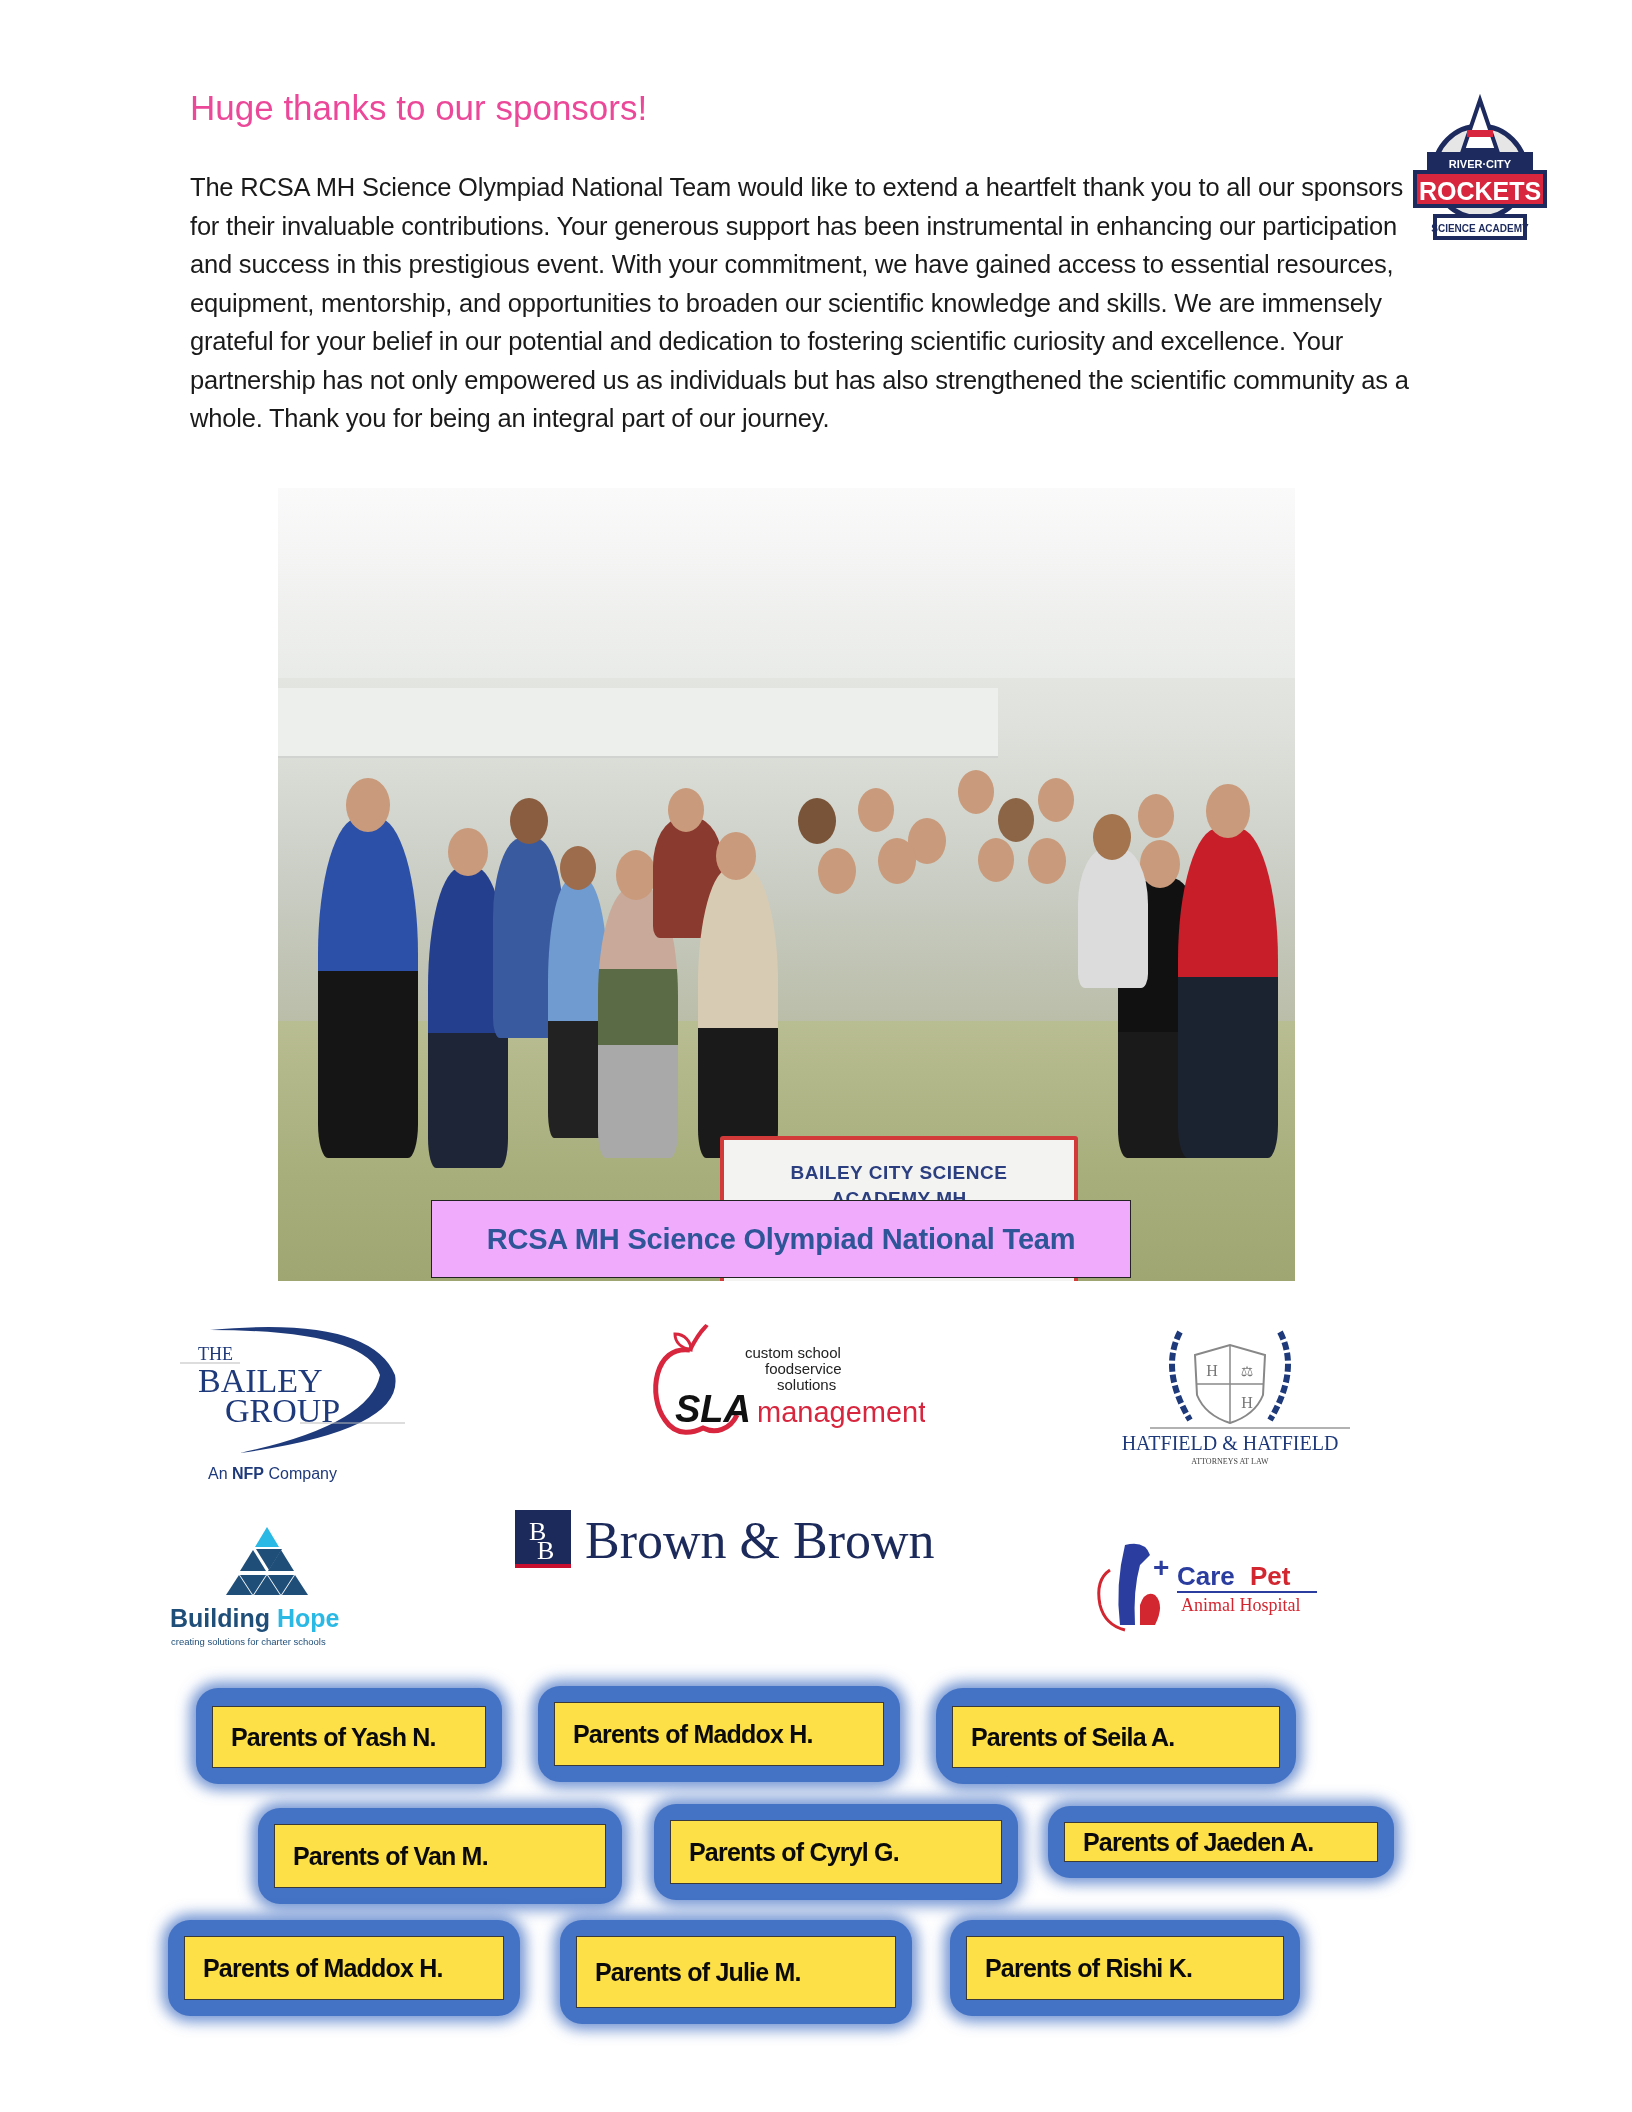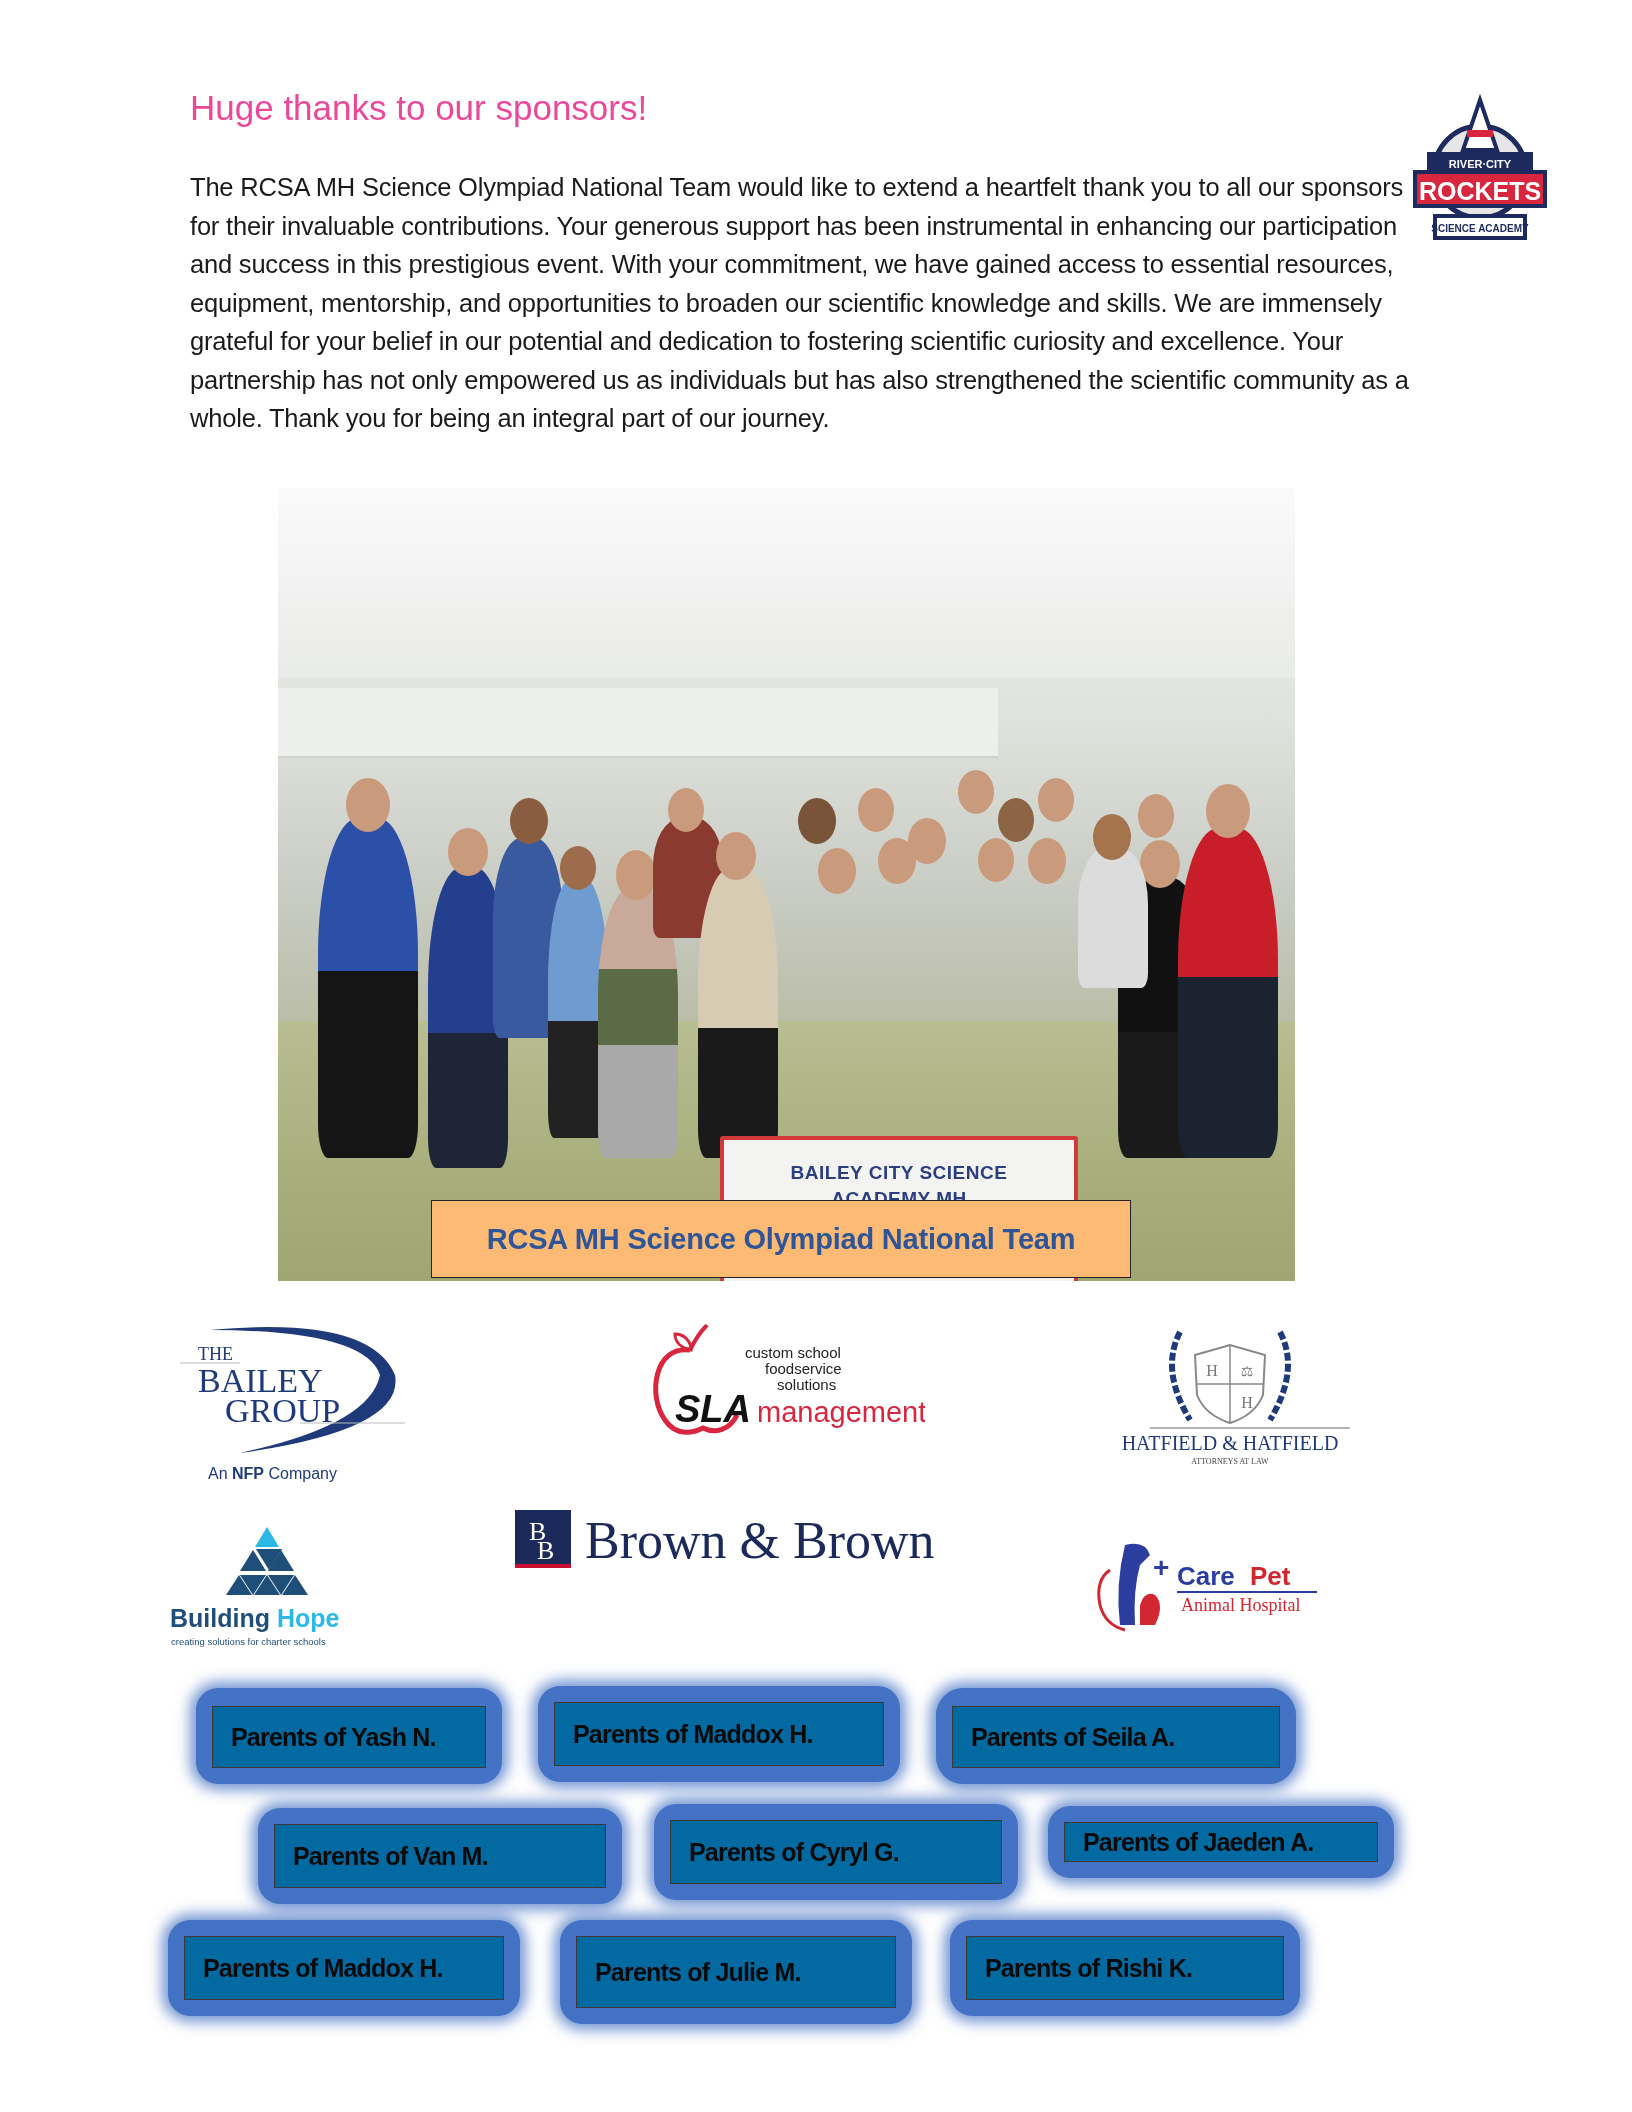--- a/index.html
+++ b/index.html
@@ -30,35 +30,35 @@
   
   .banner { position: absolute; left: 422px; top: 378px; width: 358px; height: 260px; background: #f3f3f1; border: 4px solid #d23a3a; border-radius: 3px; }
   .banner .b1 { position: absolute; left: 0; width: 100%; top: 22px; text-align: center; font-size: 19px; font-weight: bold; color: #2b3f80; letter-spacing: 0.5px; }
   .banner .b2 { position: absolute; left: 0; width: 100%; top: 48px; text-align: center; font-size: 19px; font-weight: bold; color: #2b3f80; letter-spacing: 0.5px; }
   .banner .b3 { position: absolute; left: 0; width: 100%; top: 80px; text-align: center; font-size: 14px; font-weight: bold; color: #c73838; letter-spacing: 0.3px; }
   .banner .b4 { position: absolute; left: 0; width: 100%; top: 108px; text-align: center; font-size: 8px; color: #c73838; font-weight: bold; }
   .banner .bline { position: absolute; top: 122px; height: 2px; background: #b84646; width: 120px; }
   .banner .bs { position: absolute; font-size: 9px; font-weight: bold; }
 
   
-  .caption { position: absolute; left: 431px; top: 1200px; width: 700px; height: 78px; background: #fdba74; border: 1.5px solid #222; display: flex; align-items: center; justify-content: center; }
+  .caption { position: absolute; left: 431px; top: 1200px; width: 700px; height: 78px; background: #f0abfc; border: 1.5px solid #222; display: flex; align-items: center; justify-content: center; }
   .caption span { font-size: 29px; font-weight: bold; color: #2e5597; letter-spacing: -0.2px; }
 
   
   .logo { position: absolute; }
   .bailey { left: 170px; top: 1305px; width: 260px; height: 180px; }
   .sla { left: 645px; top: 1320px; width: 280px; height: 120px; }
   .hatfield { left: 1105px; top: 1320px; width: 250px; height: 150px; }
   .hope { left: 165px; top: 1515px; width: 200px; height: 140px; }
   .brown { left: 515px; top: 1505px; width: 450px; height: 70px; }
   .carepet { left: 1085px; top: 1535px; width: 240px; height: 100px; }
 
   
   .pbox-wrap { position: absolute; border-radius: 22px; background: #4472c4; box-shadow: 0 0 14px 6px rgba(68,114,196,0.75); }
-  .pbox { position: absolute; left: 16px; right: 16px; top: 16px; bottom: 16px; background: #0369a1; border: 1.5px solid #3a3a3a; display: flex; align-items: center; padding-left: 18px; }
+  .pbox { position: absolute; left: 16px; right: 16px; top: 16px; bottom: 16px; background: #fde047; border: 1.5px solid #3a3a3a; display: flex; align-items: center; padding-left: 18px; }
   .pbox span { font-family: "Liberation Sans", sans-serif; font-weight: bold; font-size: 25px; color: #0a0a0a; letter-spacing: -0.8px; }
 </style>
 </head>
 <body>
 
 <div class="heading">Huge thanks to our sponsors!</div>
 <p class="body-text">The RCSA MH Science Olympiad National Team would like to extend a heartfelt thank you to all our sponsors for their invaluable contributions. Your generous support has been instrumental in enhancing our participation and success in this prestigious event. With your commitment, we have gained access to essential resources, equipment, mentorship, and opportunities to broaden our scientific knowledge and skills. We are immensely grateful for your belief in our potential and dedication to fostering scientific curiosity and excellence. Your partnership has not only empowered us as individuals but has also strengthened the scientific community as a whole. Thank you for being an integral part of our journey.</p>
 
 <div class="school-logo">
   <svg width="150" height="160" viewBox="0 0 150 160">

